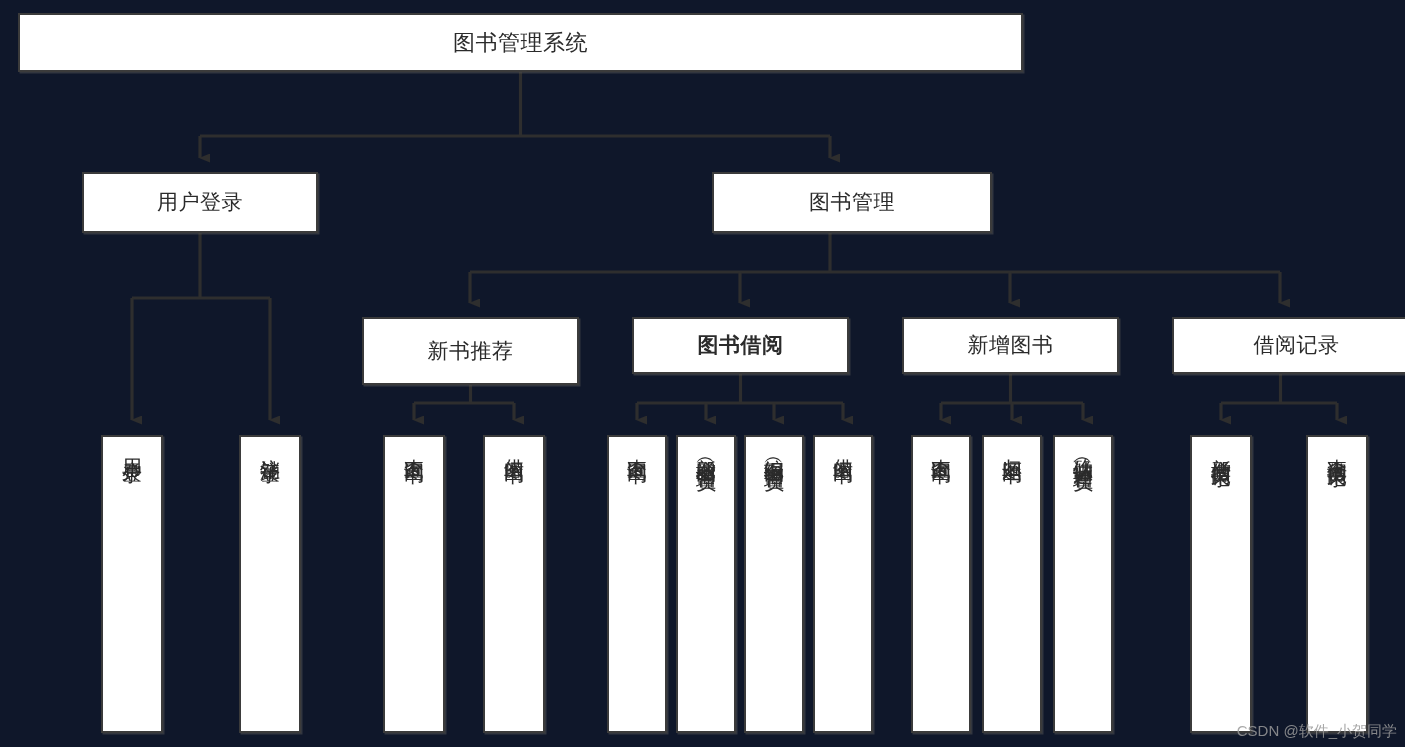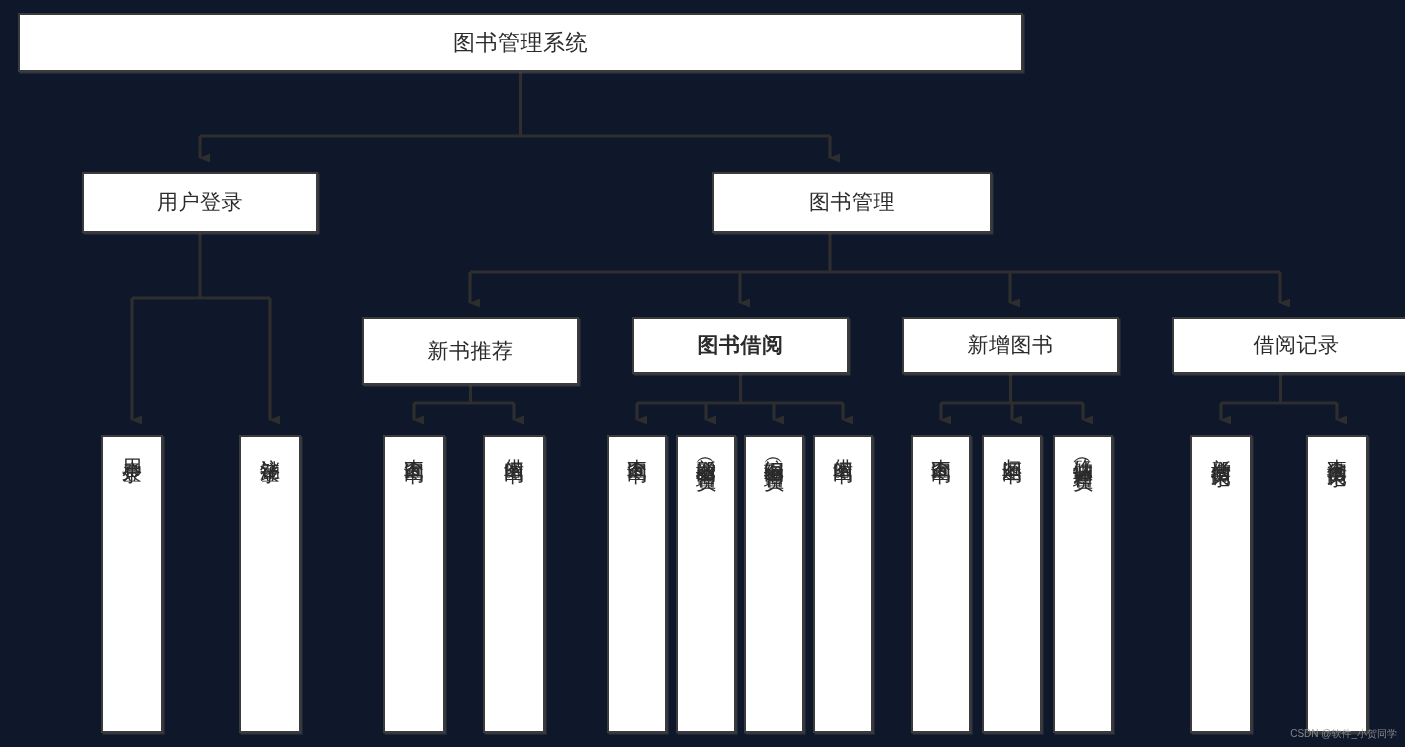--- a/index.html
+++ b/index.html
@@ -64,21 +64,21 @@
     font-size: 20px;
     line-height: 1.06;
     letter-spacing: 2px;
     max-height: 100%;
     white-space: nowrap;
   }
   #watermark {
     position: absolute;
     right: 8px;
     bottom: 6px;
-    font-size: 10px;
+    font-size: 15px;
     color: #9a9a9a;
     opacity: 0.85;
     z-index: 5;
     white-space: nowrap;
     font-family: "Liberation Sans", "DejaVu Sans", sans-serif;
   }
 </style>
 </head>
 <body>
 

